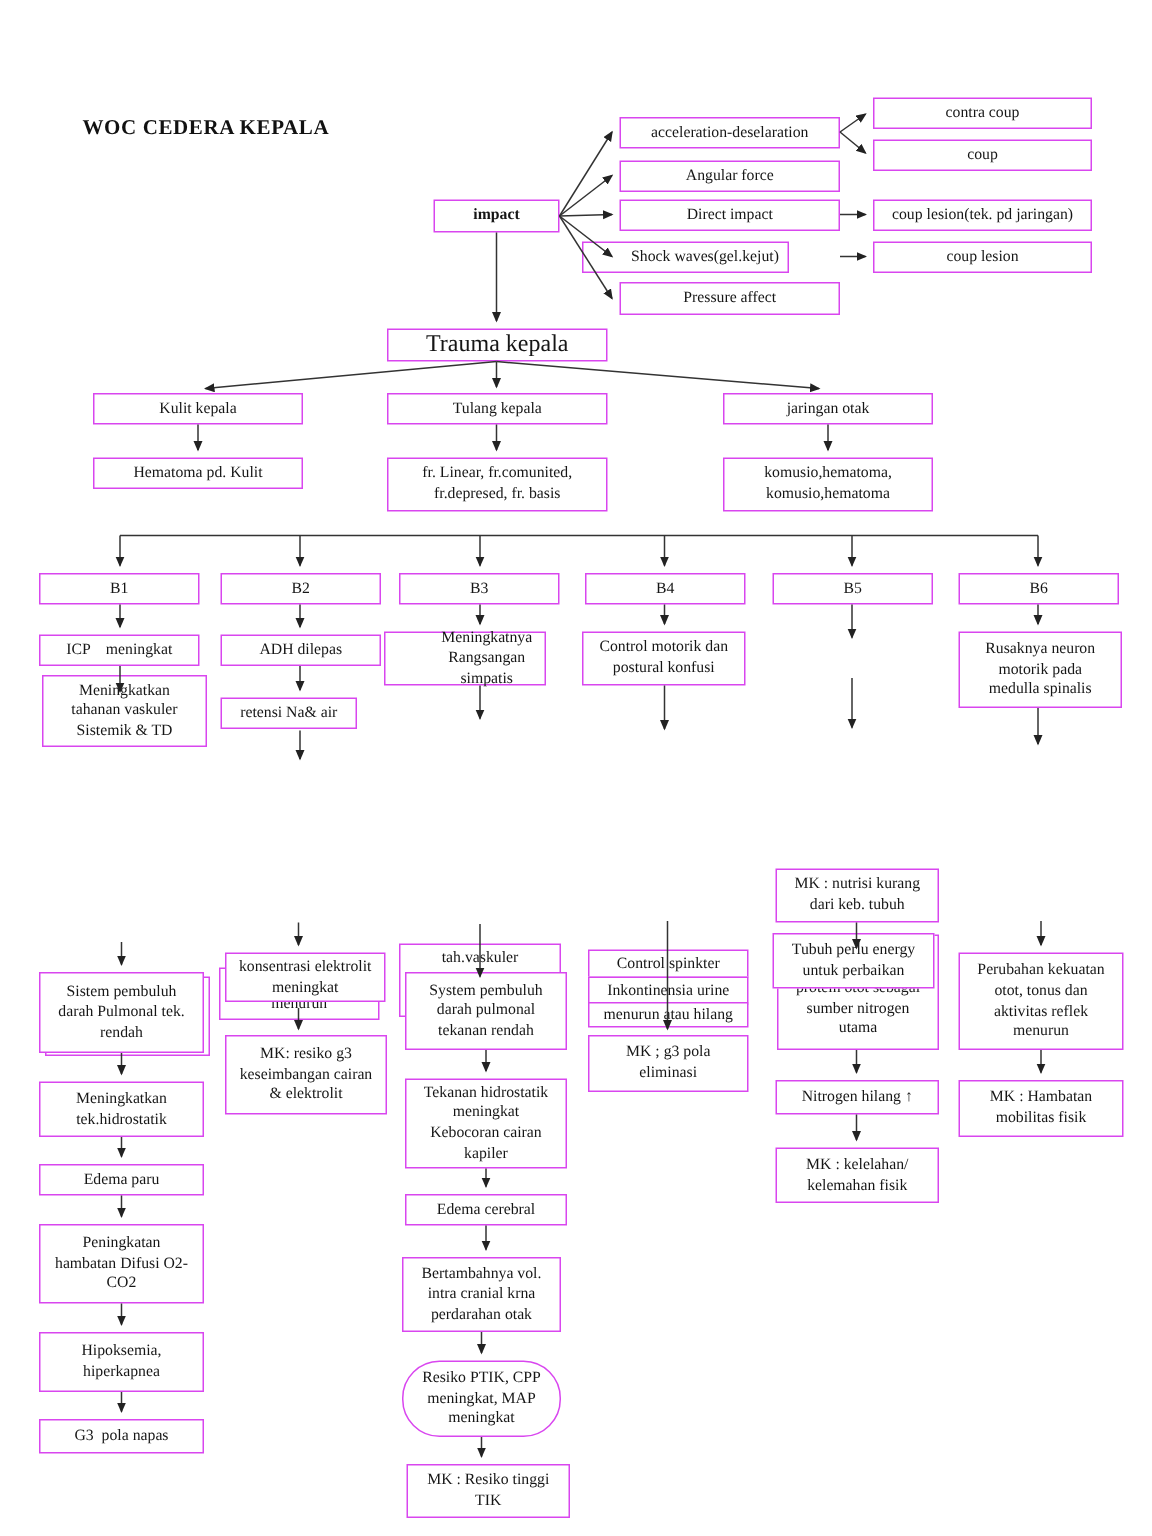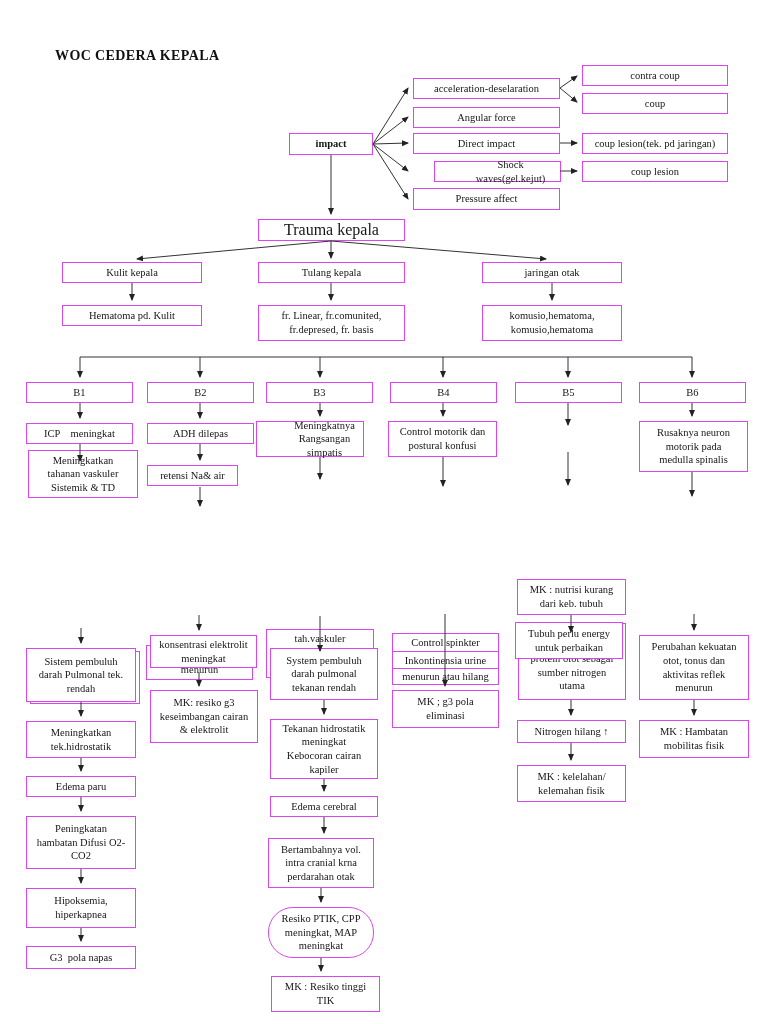--- a/index.html
+++ b/index.html
@@ -1,18 +1,18 @@
 <!DOCTYPE html>
 <html><head>
 <meta charset="utf-8">
 <style>
   html,body{margin:0;padding:0;background:#ffffff;}
   #stage{position:relative;width:768px;height:1024px;background:#ffffff;overflow:hidden;
          font-family:"Liberation Serif",serif;}
-  #page-title{position:absolute;left:55px;top:48px;font-size:14px;font-weight:bold;
+  #page-title{position:absolute;left:55px;top:78px;font-size:14px;font-weight:bold;
               letter-spacing:.4px;color:#111;}
   .node{position:absolute;box-sizing:border-box;background:#fff;border:1px solid #d946ef;
         display:flex;align-items:center;justify-content:center;text-align:center;
         font-size:10.5px;line-height:1.3;color:#161616;white-space:pre-line;padding:1px 2px;}
   .bold{font-weight:bold;}
   .big{font-size:16px;}
   .top{align-items:flex-start;padding-top:2px;}
   .bottom{align-items:flex-end;padding-bottom:2px;}
   .pt28{align-items:flex-start;padding-top:28px;}
   #arrows{position:absolute;left:0;top:0;z-index:10;pointer-events:none;}
@@ -99,21 +99,21 @@
       <line x1="694" y1="700" x2="694" y2="715" marker-end="url(#ah)"></line>
     </g>
   </svg>
 <div class="node bold" style="left: 289px; top: 133px; width: 84px; height: 22px;">impact</div>
     <div class="node" style="left: 413px; top: 78px; width: 147px; height: 21px;">acceleration-deselaration</div>
     <div class="node" style="left: 582px; top: 65px; width: 146px; height: 21px;">contra coup</div>
     <div class="node" style="left: 582px; top: 93px; width: 146px; height: 21px;">coup</div>
     <div class="node" style="left: 413px; top: 107px; width: 147px; height: 21px;">Angular force</div>
     <div class="node" style="left: 413px; top: 133px; width: 147px; height: 21px;">Direct impact</div>
     <div class="node" style="left: 582px; top: 133px; width: 146px; height: 21px;">coup lesion(tek. pd jaringan)</div>
-    <div class="node" style="left: 434px; top: 161px; width: 127px; height: 21px; padding-left: 28px;">Shock waves(gel.kejut)</div>
+    <div class="node" style="left: 388px; top: 161px; width: 138px; height: 21px; padding-left: 28px;">Shock waves(gel.kejut)</div>
     <div class="node" style="left: 582px; top: 161px; width: 146px; height: 21px;">coup lesion</div>
     <div class="node" style="left: 413px; top: 188px; width: 147px; height: 22px;">Pressure affect</div>
     <div class="node big" style="left: 258px; top: 219px; width: 147px; height: 22px;">Trauma kepala</div>
     <div class="node" style="left: 62px; top: 262px; width: 140px; height: 21px;">Kulit kepala</div>
     <div class="node" style="left: 258px; top: 262px; width: 147px; height: 21px;">Tulang kepala</div>
     <div class="node" style="left: 482px; top: 262px; width: 140px; height: 21px;">jaringan otak</div>
     <div class="node" style="left: 62px; top: 305px; width: 140px; height: 21px;">Hematoma pd. Kulit</div>
     <div class="node" style="left: 258px; top: 305px; width: 147px; height: 36px;">fr. Linear, fr.comunited,
 fr.depresed, fr. basis</div>
     <div class="node" style="left: 482px; top: 305px; width: 140px; height: 36px;">komusio,hematoma,

